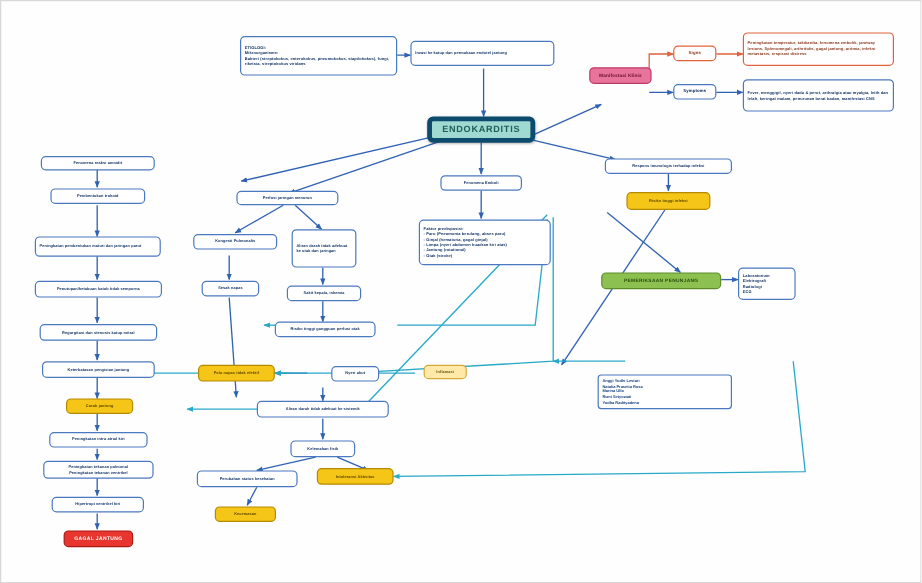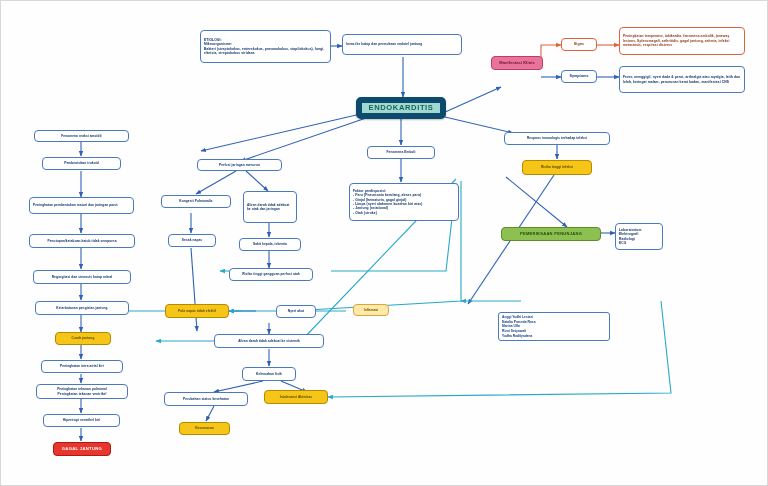--- a/index.html
+++ b/index.html
@@ -37,21 +37,21 @@
     text-align:center;
     font-weight:bold;
     letter-spacing:.1px;
     z-index:3;
   }
   .node.left{justify-content:flex-start;text-align:left;}
   .node .inner{width:100%;}
   
   .v-center{
     background:#9fd9d2;
-    border:6px solid #0c4a6e;
+    border:4px solid #0c4a6e;
     border-radius:5px;
     color:#1e5f58;
     font-size:7.6px;
     letter-spacing:.6px;
     box-shadow:0 1px 2px rgba(0,0,0,.25);
   }
   .v-pink{
     background:#e8749b;
     border:1px solid #c03a68;
     color:#6d0f2c;

